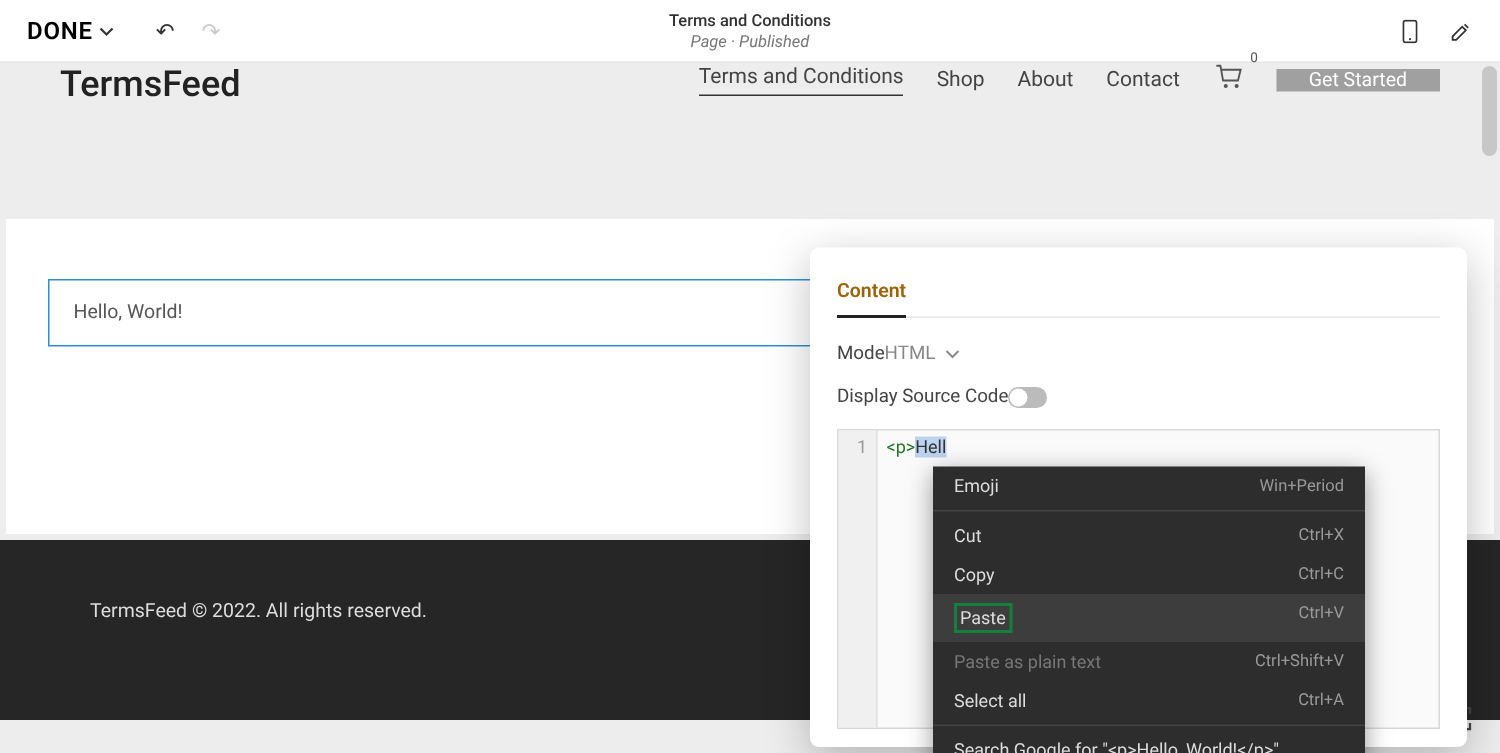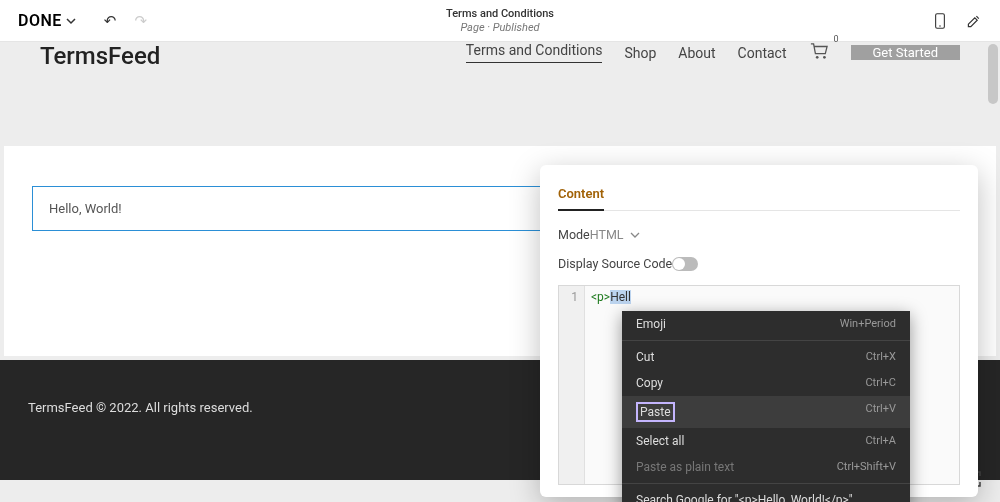--- a/index.html
+++ b/index.html
@@ -27,21 +27,21 @@
 .nav a.active{border-bottom:1px solid #333;padding-bottom:4px}
 .cart{position:relative}
 .cart-badge{position:absolute;top:-8px;right:-10px;font-size:9px;color:#555}
 .get-started{background:#a0a0a0;color:#fff;padding:0 22px;font-size:13px;cursor:pointer}
 
 
 .site-body{background:#fff;margin:4px;height:210px;padding:40px 28px}
 .text-field{border:1px solid #2b8fd6;padding:14px 16px;font-size:13px;color:#555;width:100%}
 
 
-.site-footer{background:#262626;color:#ddd;height:120px;padding:40px 28px;font-size:13px}
+.site-footer{background:#262626;color:#ddd;height:120px;padding:40px 60px;font-size:13px}
 
 
 .panel{position:absolute;top:123px;right:22px;width:438px;background:#fff;border-radius:6px;box-shadow:0 8px 30px rgba(0,0,0,.25);padding:18px 18px 12px;z-index:5}
 .panel-tab{font-size:13px;font-weight:600;color:#a16207;border-bottom:2px solid #222;display:inline-block;padding-bottom:8px}
 .panel-divider{height:1px;background:#e5e5e5;margin-top:-1px;margin-bottom:16px}
 .panel-row{display:flex;align-items:center;font-size:12.5px;color:#444;margin-bottom:14px}
 .panel-row .val{color:#888;display:flex;align-items:center;gap:6px}
 .toggle{width:26px;height:14px;background:#bbb;border-radius:8px;position:relative}
 .toggle::after{content:"";position:absolute;left:1px;top:1px;width:12px;height:12px;background:#fff;border-radius:50%}
 
@@ -52,21 +52,21 @@
 .code .tag{color:#1e7a1e}
 .code .txt{background:#bcd4ef}
 
 
 .ctx{position:absolute;top:269px;right:90px;width:288px;background:#2d2d2d;color:#ddd;font-size:12px;z-index:10;box-shadow:0 4px 16px rgba(0,0,0,.4)}
 .ctx-item{display:flex;justify-content:space-between;padding:6px 14px;cursor:pointer}
 .ctx-item.hi{background:#3d3d3d}
 .ctx-item.dim{color:#777}
 .ctx-sep{height:1px;background:#444;margin:3px 0}
 .ctx .kb{color:#999;font-size:11px}
-.paste-box{border:2px solid #c4b5fd;padding:1px 2px}
+.paste-box{border:2px solid #15803d;padding:1px 2px}
 
 
 .fs-icon{position:absolute;bottom:14px;right:18px;z-index:3}
 
 
 .scroll{position:absolute;top:44px;right:2px;width:10px;height:60px;background:#c7c7c7;border-radius:5px;z-index:2}
 </style>
 </head>
 <body>
 
@@ -160,27 +160,27 @@
         <span class="kb">Ctrl+X</span>
       </div>
     <div class="ctx-item">
         <span>Copy</span>
         <span class="kb">Ctrl+C</span>
       </div>
     <div class="ctx-item hi">
         <span class="paste-box">Paste</span>
         <span class="kb">Ctrl+V</span>
       </div>
+    <div class="ctx-item dim">
+        <span>Paste as plain text</span>
+        <span class="kb">Ctrl+Shift+V</span>
+      </div>
     <div class="ctx-item">
         <span>Select all</span>
         <span class="kb">Ctrl+A</span>
-      </div>
-    <div class="ctx-item dim">
-        <span>Paste as plain text</span>
-        <span class="kb">Ctrl+Shift+V</span>
       </div>
     <div class="ctx-sep"></div>
     <div class="ctx-item">
         <span>Search Google for "&lt;p&gt;Hello, World!&lt;/p&gt;"</span>
       </div>
 
   </div>
 
   <svg class="fs-icon" width="18" height="18" viewBox="0 0 18 18">
       <path d="M2 6V2h4 M12 2h4v4 M16 12v4h-4 M6 16H2v-4" stroke="#444" stroke-width="1.5" fill="none"></path>

